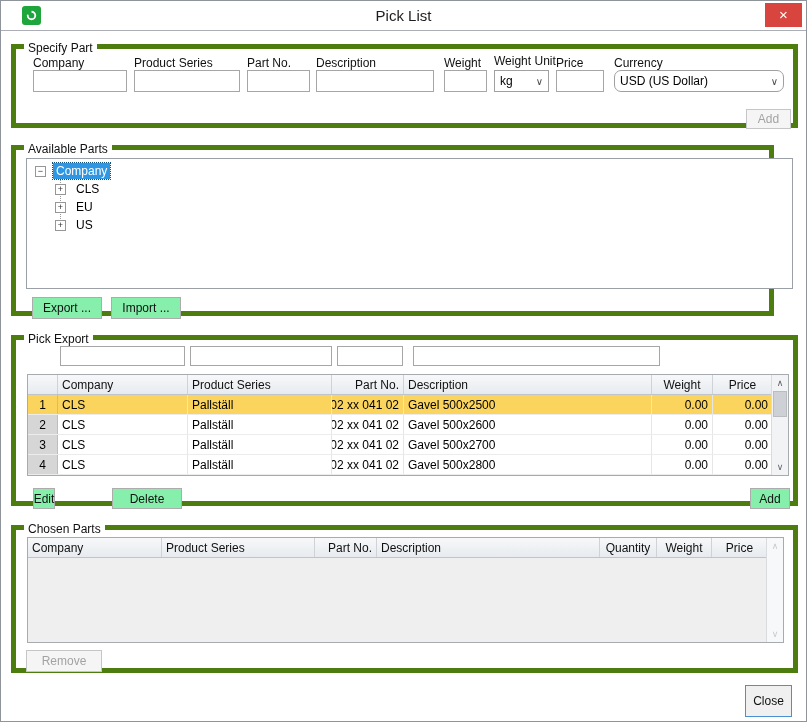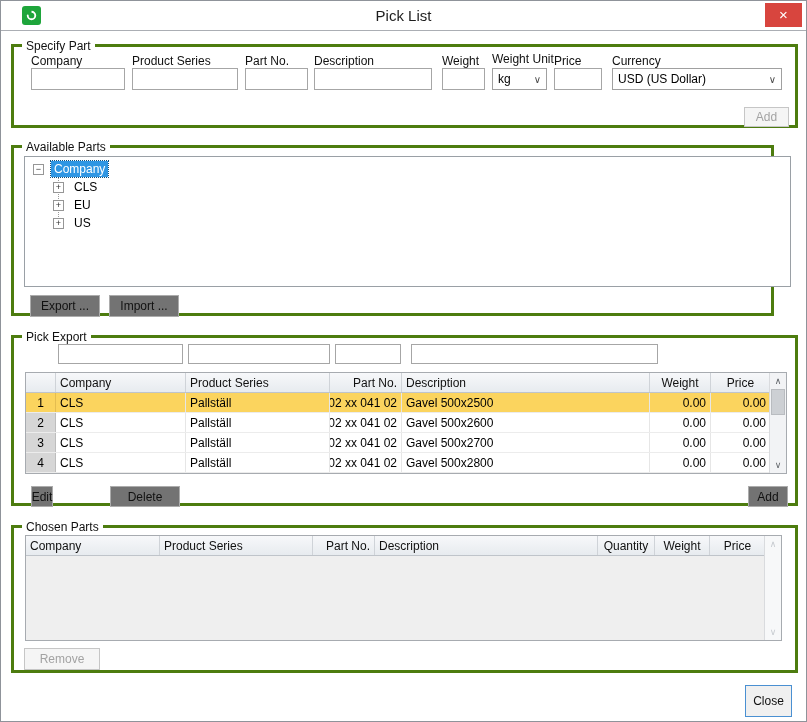--- a/index.html
+++ b/index.html
@@ -15,33 +15,33 @@
   .title { position:absolute; left:0; right:0; top:0; height:29px; text-align:center;
            line-height:29px; font-size:15px; color:#1d1d1d; }
   .app-icon { position:absolute; left:21px; top:5px; width:19px; height:19px;
               background:#1ea53b; border-radius:3px; display:flex;
               align-items:center; justify-content:center; }
   .tb-close { position:absolute; right:4px; top:2px; width:37px; height:24px;
               background:#d8453e; color:#fff; text-align:center; line-height:23px;
               font-size:15px; cursor:default; }
 
   
-  .group { position:absolute; border:3px solid #4d7c0f; background:#fff; }
+  .group { position:absolute; border:5px solid #4d7c0f; background:#fff; }
   .group-label { position:absolute; top:-8px; left:8px; background:#fff;
                  padding:0 4px; font-size:12px; color:#111; white-space:nowrap; }
 
   
   .flabel { position:absolute; font-size:12px; color:#111; white-space:nowrap; }
   .txt { position:absolute; height:22px; border:1px solid #a6a6a6; background:#fff;
          font-family:"Liberation Sans",sans-serif; font-size:12px; padding:0 4px; outline:none; }
   .combo { position:absolute; height:22px; border:1px solid #a0a0a0; background:#fff;
            font-size:12px; display:flex; align-items:center; justify-content:space-between;
            padding:0 5px; cursor:default; }
   .combo .chev { color:#4a4a4a; font-size:10px; margin-left:4px; }
-  .btn { position:absolute; height:21px; background:#737373; border:1px solid #acacac;
+  .btn { position:absolute; height:21px; background:#86efac; border:1px solid #acacac;
          font-size:12px; color:#111; display:flex; align-items:center;
          justify-content:center; cursor:default; }
   .btn.disabled { color:#a3a3a3; border-color:#c6c6c6; background:#f5f5f5; }
   .btn.default { border:1px solid #4a90d2; background:#f0f0f0; }
 
   
   .treebox { position:absolute; border:1px solid #9aa0a6; background:#fff; overflow:hidden; }
   .tnode { position:absolute; height:18px; display:flex; align-items:center;
            font-size:12px; cursor:default; }
   .expander { flex:0 0 auto; width:11px; height:11px; border:1px solid #969696;
@@ -120,21 +120,21 @@
     <input class="txt" style="left: 300px; top: 21px; width: 118px;" value="">
     <input class="txt" style="left: 428px; top: 21px; width: 43px;" value="">
 
     <div class="combo" style="left:478px; top:21px; width:55px;">
       <span>kg</span>
       <span class="chev">∨</span>
     </div>
 
     <input class="txt" style="left: 540px; top: 21px; width: 48px;" value="">
 
-    <div class="combo" style="left:598px; top:21px; width:170px;">
+    <div class="combo" style="left:598px; top:21px; width:170px;border-radius:7px;">
       <span>USD (US Dollar)</span>
       <span class="chev">∨</span>
     </div>
 
     <div class="btn disabled" style="left:730px; top:60px; width:45px; height:20px;">Add</div>
   </div>
 
   <div class="group" style="left:10px; top:144px; width:763px; height:171px;">
     <span class="group-label">Available Parts</span>
 

